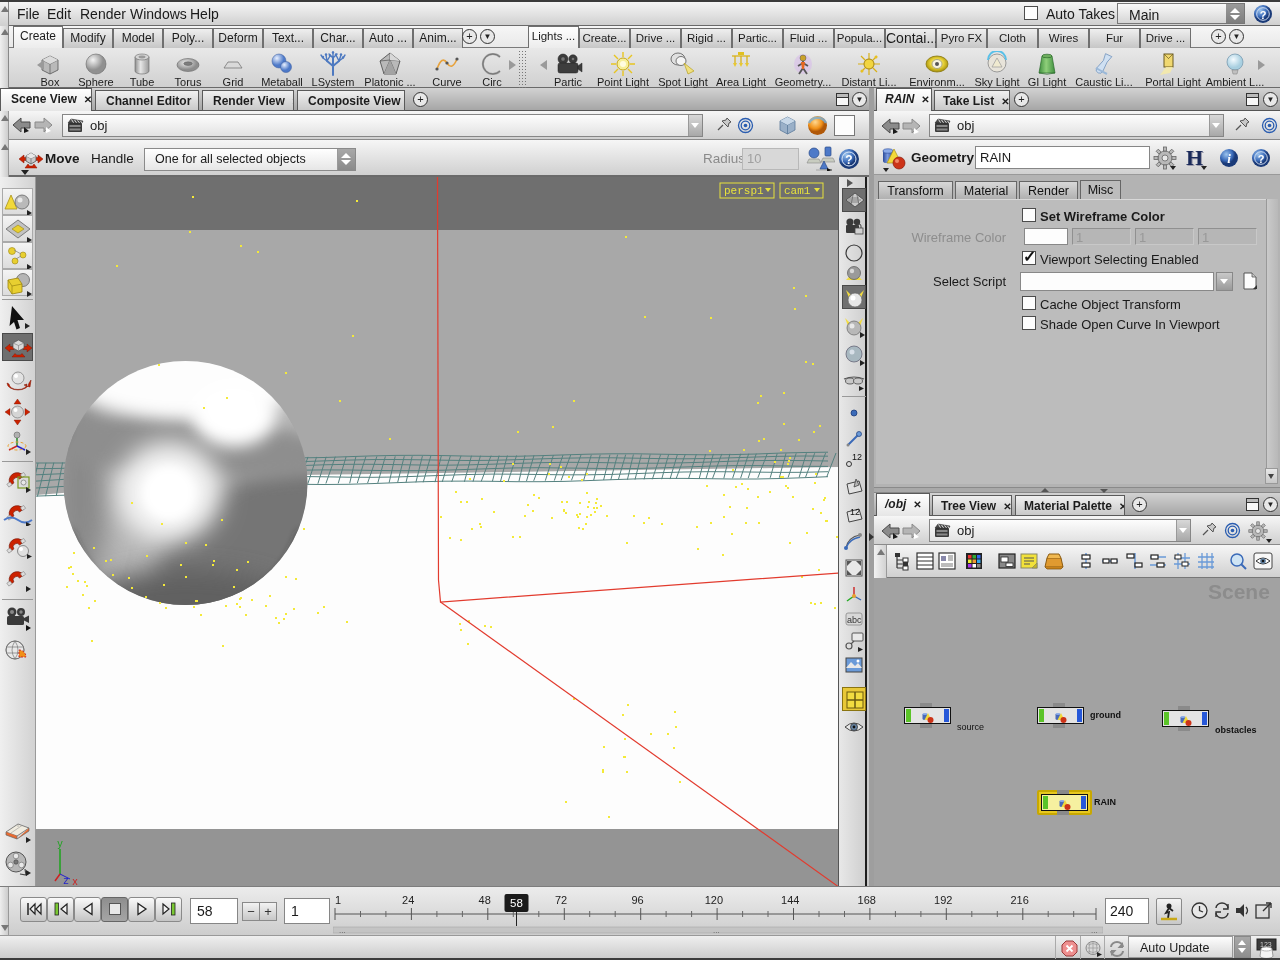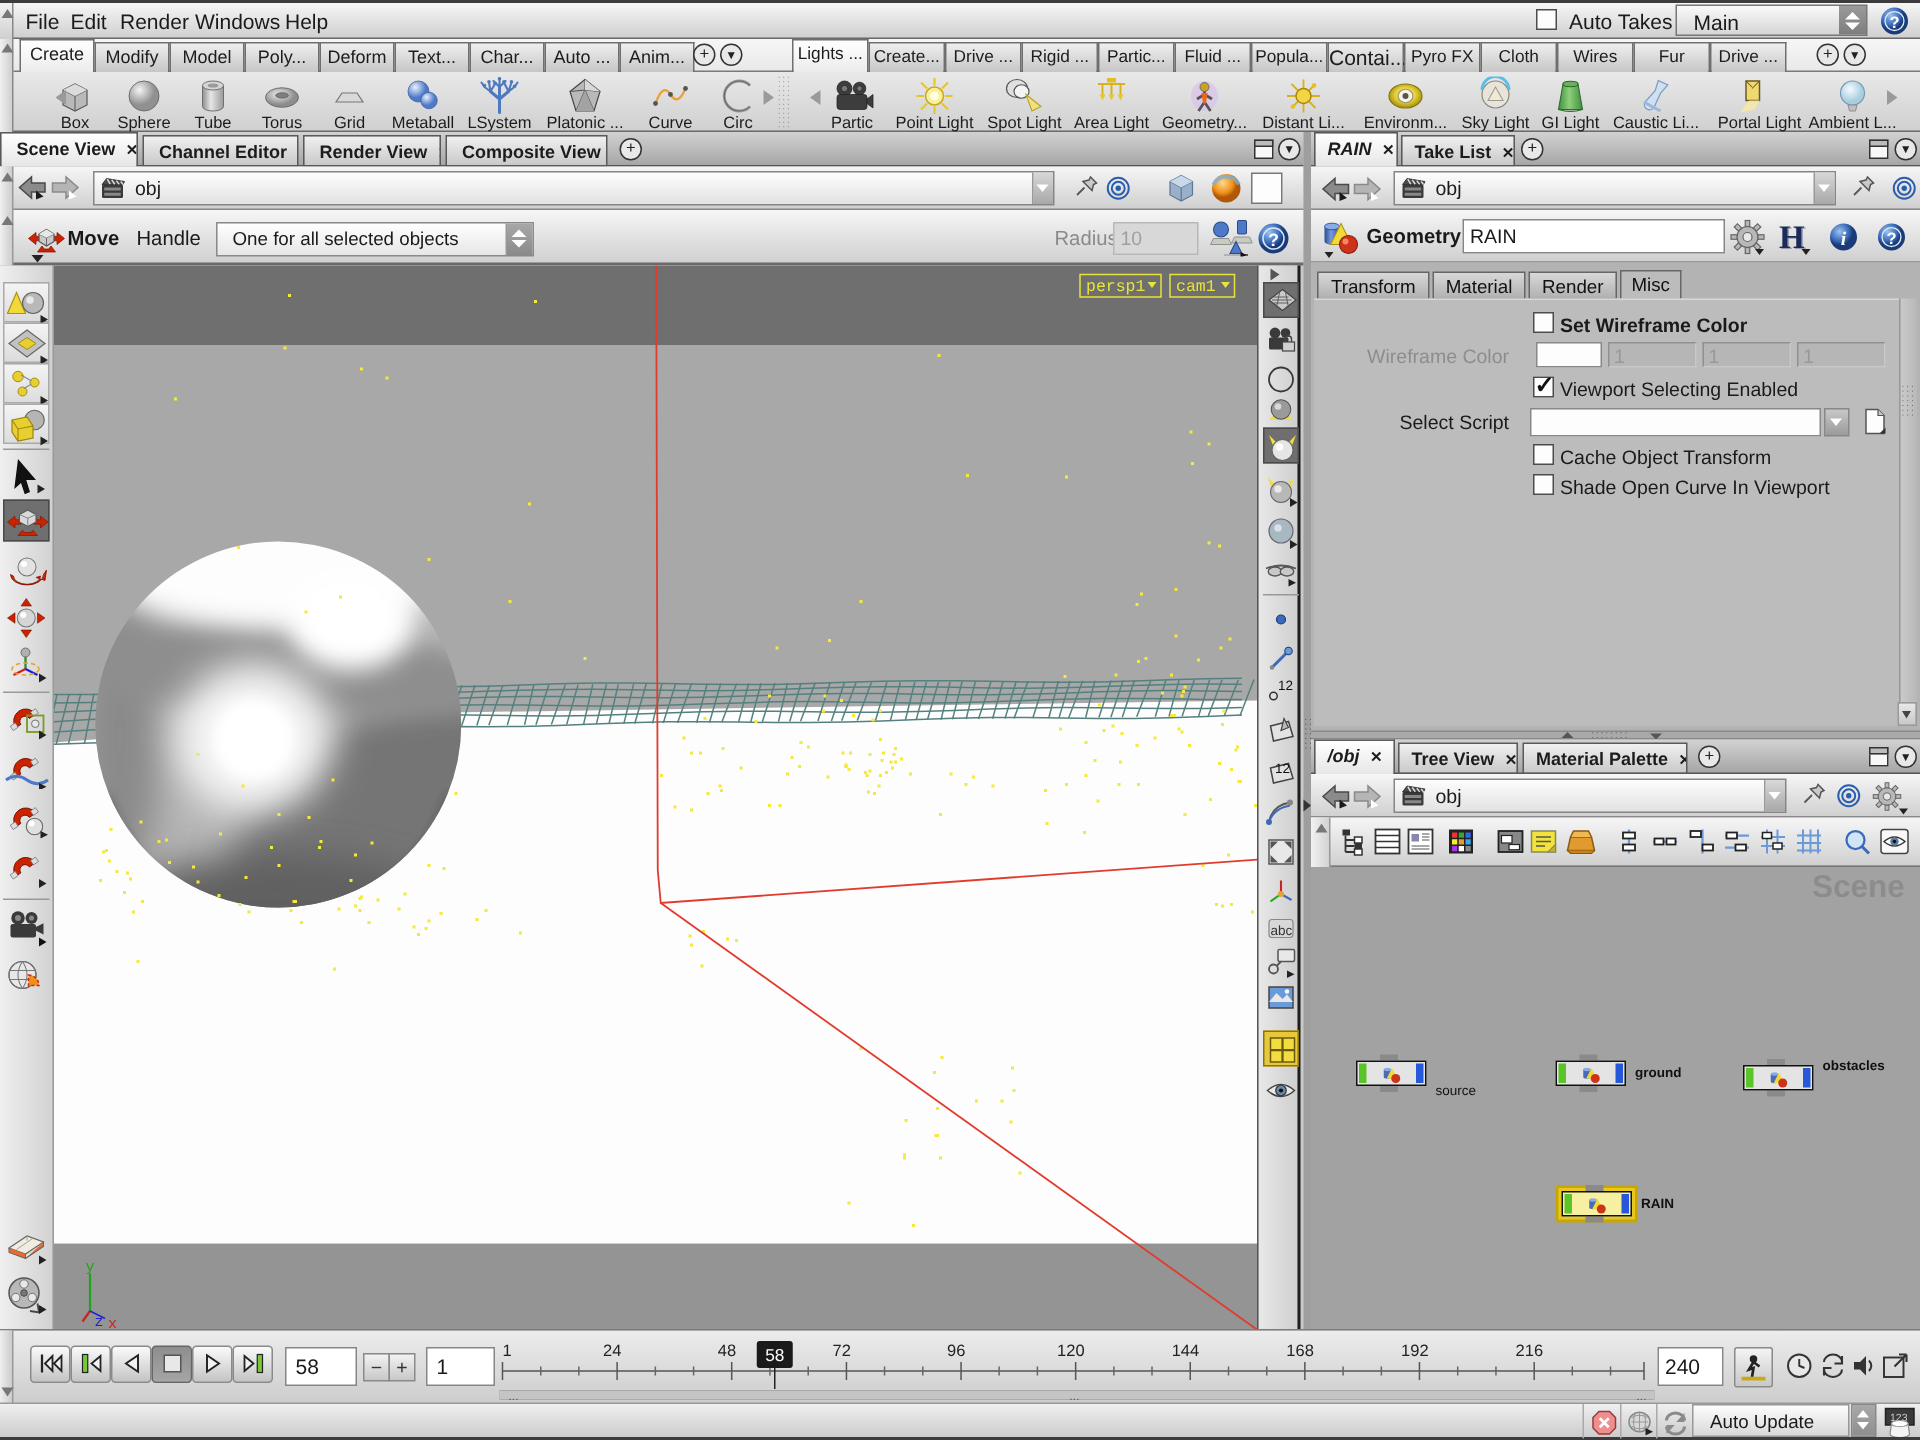--- a/index.html
+++ b/index.html
@@ -1334,21 +1334,21 @@
 <div class="abs" style="left:304px;top:233px;width:12px;height:5px;background:#8a8a8a;"></div>
 <div class="abs" style="left:288px;top:217px;width:47px;height:17px;background:#e4e4e4;border:1.5px solid #111;"></div>
 <div class="abs" style="left:290px;top:219px;width:5px;height:13px;background:#5bc428;"></div>
 <div class="abs" style="left:328px;top:219px;width:5px;height:13px;background:#2758d8;"></div>
 <div class="icon" style="left:305px;top:220px;"><svg width="13" height="13" viewBox="0 0 26 26">
           <path d="M3 6 L3 16 A 5 2.2 0 0 0 13 16 L13 6" fill="#4a6ab8"></path>
           <ellipse cx="8" cy="6" rx="5" ry="2.2" fill="#8aaae8"></ellipse>
           <path d="M14 4 L21 18 L7 18 Z" fill="#f2d93a"></path>
           <circle cx="19" cy="18" r="6" fill="#cc3318"></circle>
         </svg></div>
-<div class="abs" style="left:341px;top:212px;font-size:9px;font-weight:bold;color:#111;">obstacles</div>
+<div class="abs" style="left:341px;top:232px;font-size:9px;font-weight:bold;color:#111;">obstacles</div>
 <div class="abs" style="left:163px;top:297px;width:55px;height:25px;background:#e8c820;border:2px solid #c8a800;border-radius:2px;"></div>
 <div class="abs" style="left:183px;top:297px;width:12px;height:5px;background:#8a8a8a;"></div>
 <div class="abs" style="left:183px;top:317px;width:12px;height:5px;background:#8a8a8a;"></div>
 <div class="abs" style="left:167px;top:301px;width:47px;height:17px;background:#f6f0a0;border:1.5px solid #111;"></div>
 <div class="abs" style="left:169px;top:303px;width:5px;height:13px;background:#5bc428;"></div>
 <div class="abs" style="left:207px;top:303px;width:5px;height:13px;background:#2758d8;"></div>
 <div class="icon" style="left:184px;top:304px;"><svg width="13" height="13" viewBox="0 0 26 26">
           <path d="M3 6 L3 16 A 5 2.2 0 0 0 13 16 L13 6" fill="#4a6ab8"></path>
           <ellipse cx="8" cy="6" rx="5" ry="2.2" fill="#8aaae8"></ellipse>
           <path d="M14 4 L21 18 L7 18 Z" fill="#f2d93a"></path>

